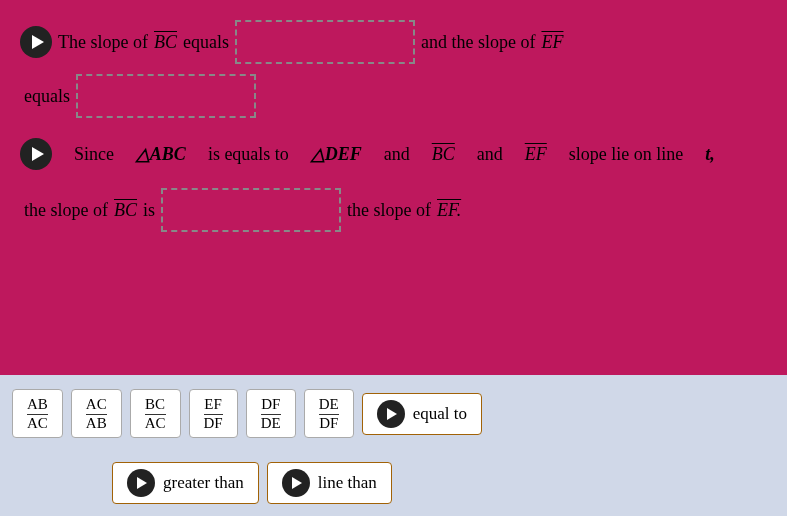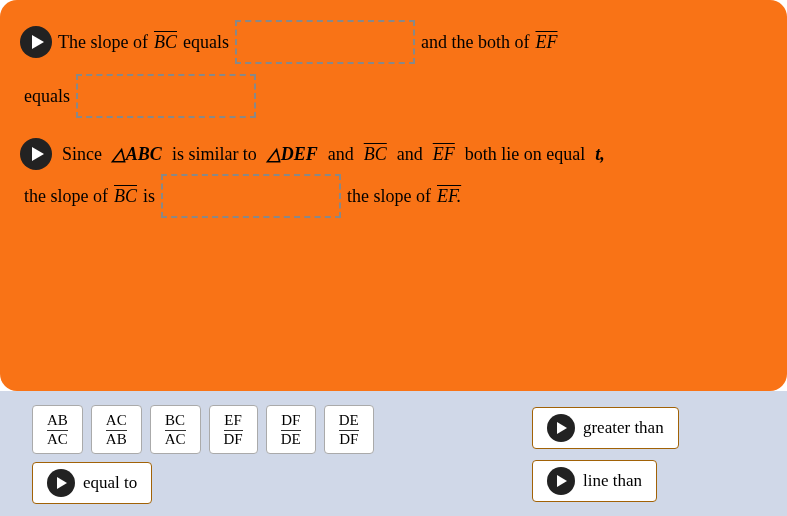--- a/index.html
+++ b/index.html
@@ -8,23 +8,22 @@
       background: #fff;
       width: 787px;
       height: 516px;
       overflow: hidden;
       display: flex;
       flex-direction: column;
     }
 
     .main-content {
       flex: 1;
-      background: #f97316;
+      background: #be185d;
       padding: 20px 30px 10px 20px;
-      border-radius: 17px;
     }
 
     .row1 {
       display: flex;
       align-items: center;
       flex-wrap: wrap;
       font-size: 18px;
       margin-bottom: 10px;
       gap: 6px;
     }
@@ -37,22 +36,22 @@
       margin-bottom: 20px;
       gap: 6px;
       padding-left: 4px;
     }
 
     .row3 {
       display: flex;
       align-items: center;
       flex-wrap: wrap;
       font-size: 18px;
-      margin-bottom: 4px;
-      gap: 10px;
+      margin-bottom: 18px;
+      gap: 22px;
     }
 
     .row4 {
       display: flex;
       align-items: center;
       flex-wrap: wrap;
       font-size: 18px;
       gap: 6px;
       margin-left: 4px;
     }
@@ -114,24 +113,24 @@
     .overline {
       text-decoration: overline;
       font-style: italic;
     }
 
     .italic { font-style: italic; font-weight: bold; }
 
     
     .bottom-tray {
       background: #d0d8e8;
-      padding: 14px 20px 12px 32px;
-      display: flex;
-      flex-direction: row;
-      gap: 5px;
+      padding: 14px 20px 12px 12px;
+      display: flex;
+      flex-direction: column;
+      gap: 24px;
     }
 
     .answer-chips-row {
       display: flex;
       flex-wrap: wrap;
       gap: 8px;
       align-items: center;
     }
 
     .chip {
@@ -190,40 +189,40 @@
 </head>
 <body>
 
 <div class="main-content">
   <div class="row1">
     <span class="audio-btn"></span>
     <span>The slope of</span>
     <span class="overline">BC</span>
     <span>equals</span>
     <span class="dashed-box"></span>
-    <span>and the both of</span>
+    <span>and the slope of</span>
     <span class="overline">EF</span>
   </div>
 
   <div class="row2">
     <span>equals</span>
     <span class="dashed-box"></span>
   </div>
 
   <div class="row3">
     <span class="audio-btn"></span>
     <span>Since</span>
     <span class="italic">△ABC</span>
-    <span>is similar to</span>
+    <span>is equals to</span>
     <span class="italic">△DEF</span>
     <span>and</span>
     <span class="overline">BC</span>
     <span>and</span>
     <span class="overline">EF</span>
-    <span>both lie on equal</span>
+    <span>slope lie on line</span>
     <span class="italic">t,</span>
   </div>
 
   <div class="row4">
     <span>the slope of</span>
     <span class="overline">BC</span>
     <span>is</span>
     <span class="dashed-box"></span>
     <span>the slope of</span>
     <span class="overline">EF.</span>

